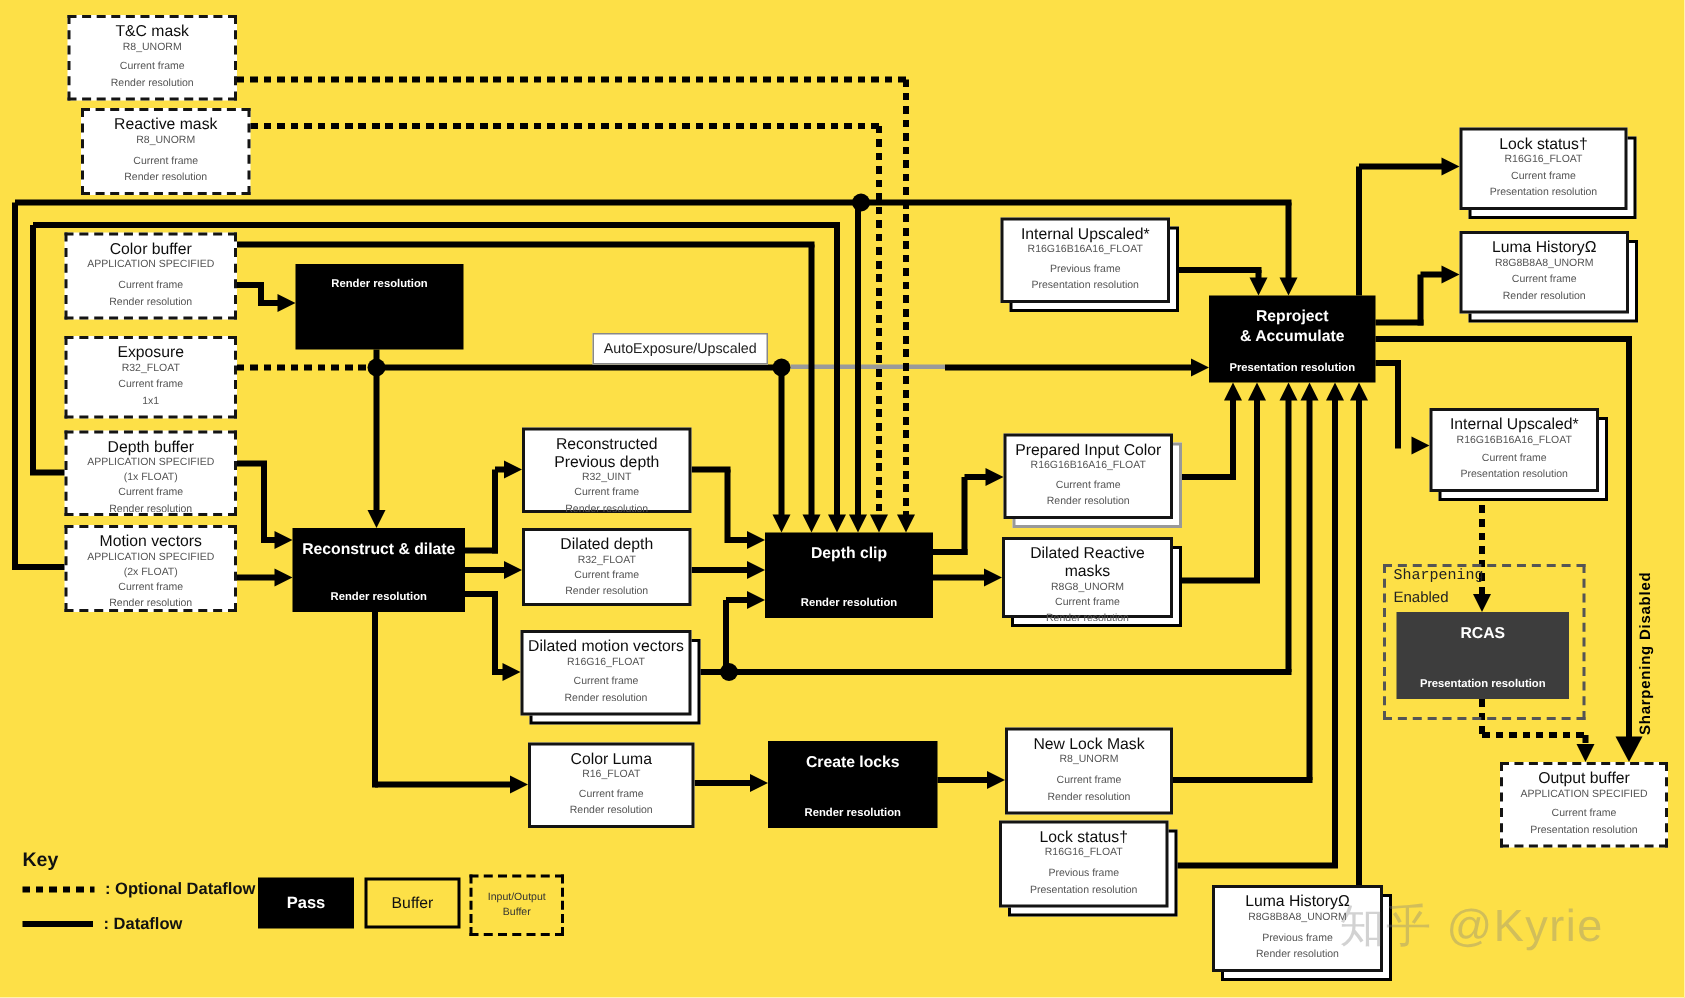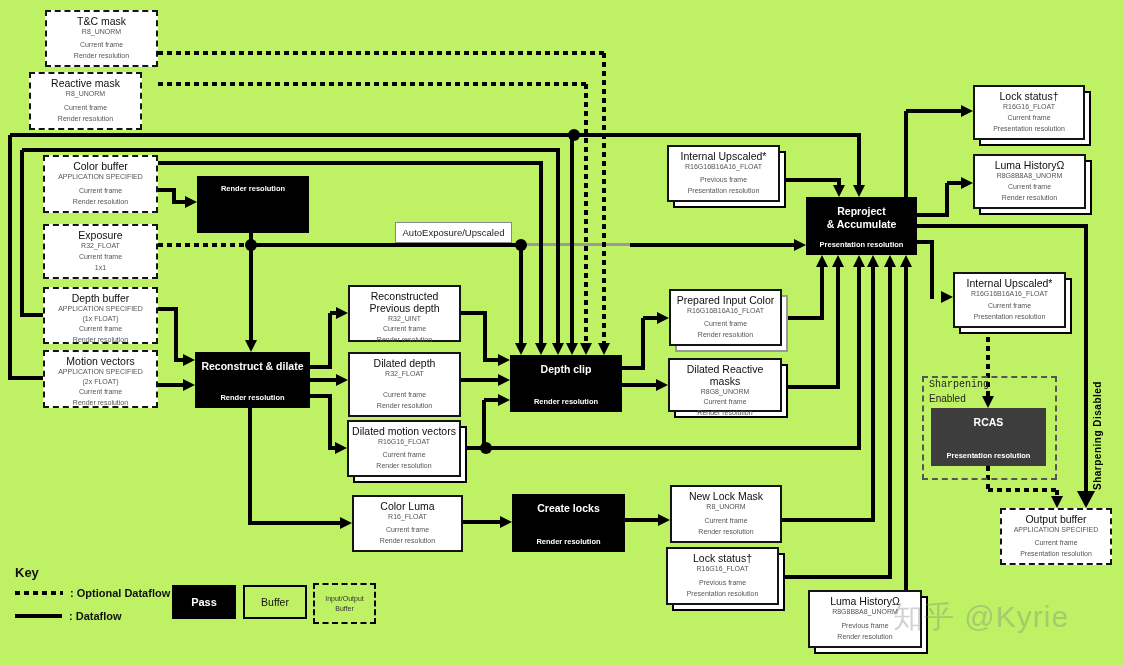--- a/index.html
+++ b/index.html
@@ -1,16 +1,16 @@
 <!DOCTYPE html>
 <html><head>
 <meta charset="utf-8">
 <style>
   html,body{margin:0;padding:0;background:#fff;}
-  #canvas{position:relative;width:1123px;height:665px;background:#bef264;overflow:hidden;
+  #canvas{position:relative;width:1123px;height:665px;background:#fde047;overflow:hidden;
           font-family:"Liberation Sans",sans-serif;color:#111;}
   
   .hl{position:absolute;height:4px;background:#000;}
   .vl{position:absolute;width:4px;background:#000;}
   .hl.dot{background:none;background-image:repeating-linear-gradient(90deg,#000 0 5px,transparent 5px 9px);}
   .vl.dot{background:none;background-image:repeating-linear-gradient(180deg,#000 0 5px,transparent 5px 9px);}
   .hl.gray{background:#9a9a9a;height:3px;}
   .ar{position:absolute;width:0;height:0;}
   .ar-r{border-top:6px solid transparent;border-bottom:6px solid transparent;border-left:12px solid #000;}
   .ar-d{border-left:6px solid transparent;border-right:6px solid transparent;border-top:12px solid #000;}
@@ -145,21 +145,21 @@
     </div>
   <div id="layer-boxes">
       <div class="buf dashed" style="left: 45px; top: 10px; width: 113px; height: 57px;">
         <div class="b-title">T&amp;C mask</div>
         <div class="b-sub">R8_UNORM</div>
         <div class="b-meta">
           <div>Current frame</div>
           <div>Render resolution</div>
         </div>
       </div>
-      <div class="buf dashed" style="left: 29px; top: 72px; width: 113px; height: 58px; justify-content: flex-end;">
+      <div class="buf dashed" style="left: 54px; top: 72px; width: 113px; height: 58px; justify-content: flex-end;">
         <div class="b-title">Reactive mask</div>
         <div class="b-sub">R8_UNORM</div>
         <div class="b-meta">
           <div>Current frame</div>
           <div>Render resolution</div>
         </div>
       </div>
       <div class="buf dashed" style="left: 43px; top: 155px; width: 115px; height: 58px;">
         <div class="b-title">Color buffer</div>
         <div class="b-sub">APPLICATION SPECIFIED</div>
@@ -196,21 +196,21 @@
       </div>
       <div class="buf" style="left: 348px; top: 285px; width: 113px; height: 57px;">
         <div class="b-title">Reconstructed
 Previous depth</div>
         <div class="b-sub">R32_UINT</div>
         <div class="b-meta">
           <div>Current frame</div>
           <div>Render resolution</div>
         </div>
       </div>
-      <div class="buf" style="left: 348px; top: 352px; width: 113px; height: 65px;">
+      <div class="buf" style="left: 348px; top: 352px; width: 113px; height: 52px;">
         <div class="b-title">Dilated depth</div>
         <div class="b-sub">R32_FLOAT</div>
         <div class="b-meta">
           <div>Current frame</div>
           <div>Render resolution</div>
         </div>
       </div>
       <div class="buf-shadow" style="left: 353px; top: 426px; width: 114px; height: 57px;"></div>
       <div class="buf" style="left: 347px; top: 420px; width: 114px; height: 57px;">
         <div class="b-title">Dilated motion vectors</div>

